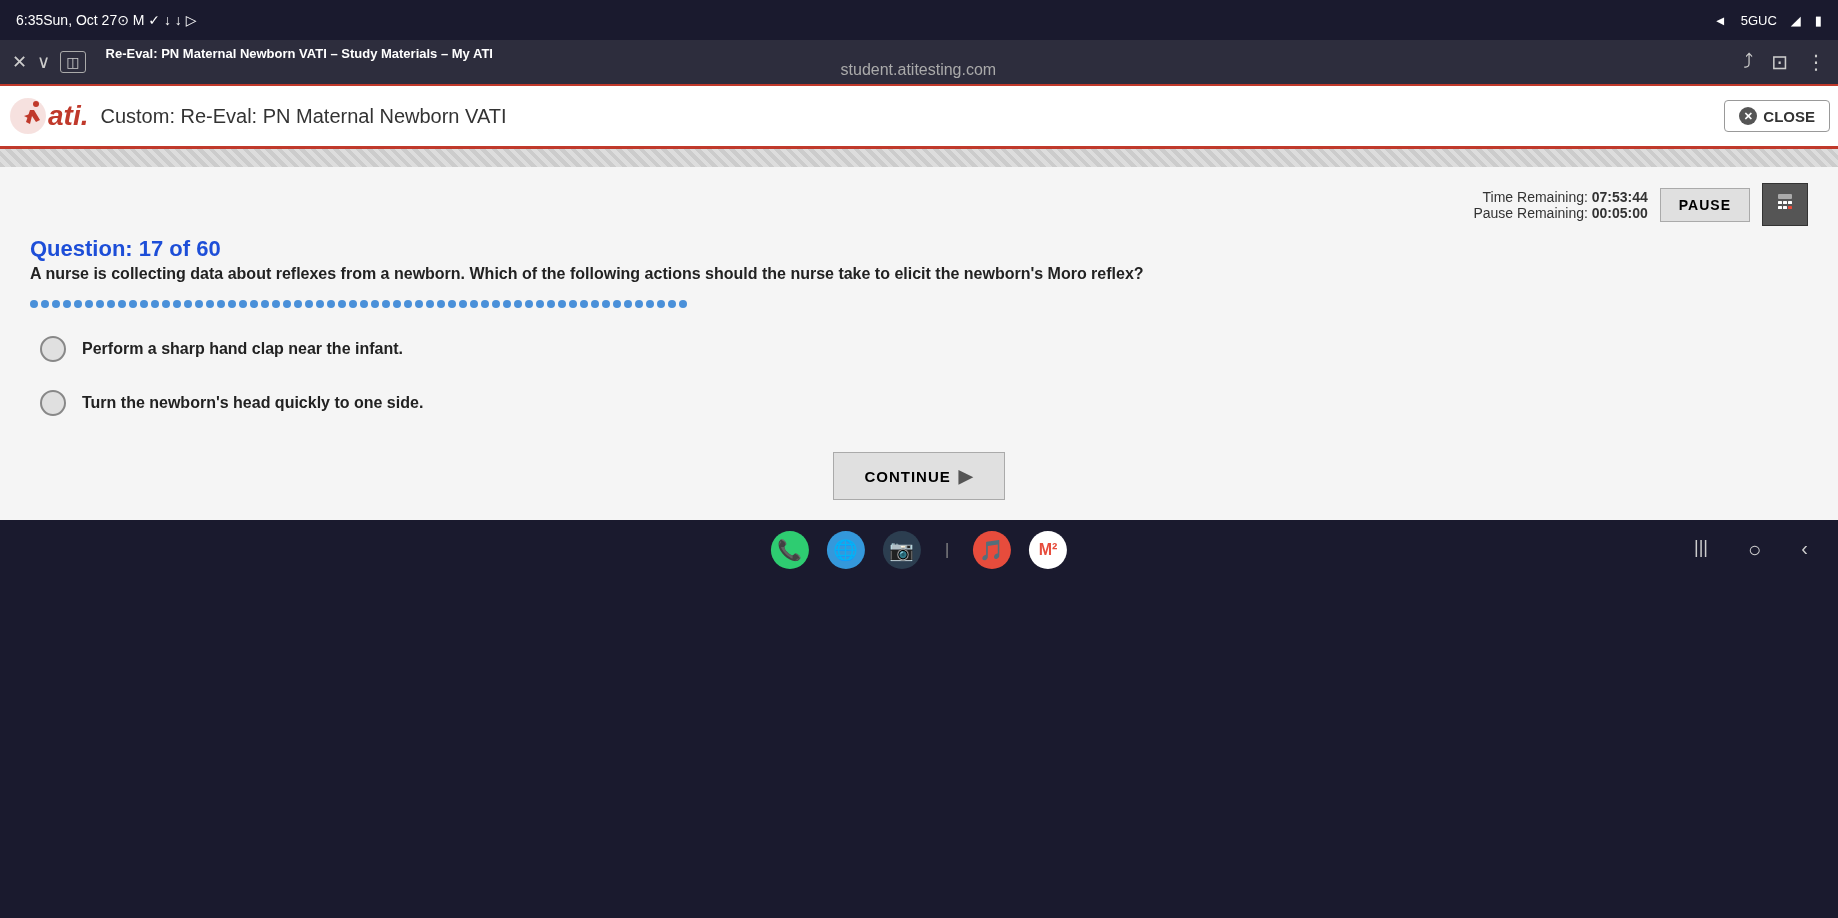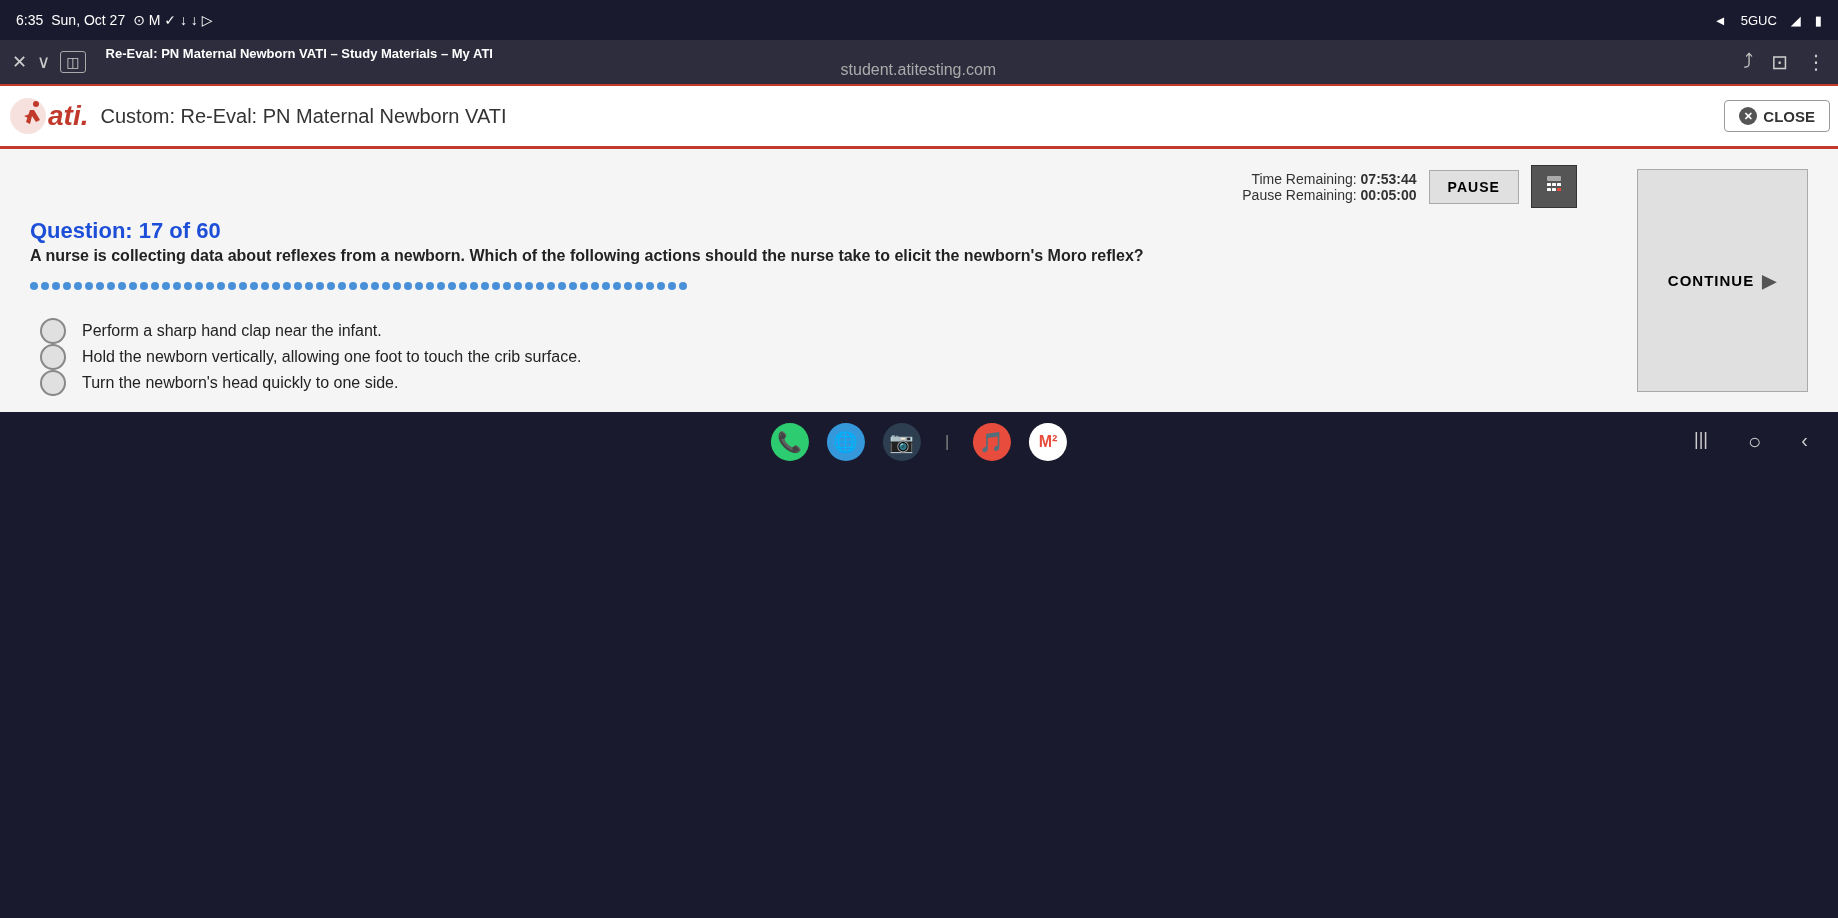--- a/index.html
+++ b/index.html
@@ -19,21 +19,21 @@
       display: flex;
       align-items: center;
       justify-content: space-between;
       padding: 6px 16px;
       height: 40px;
       font-size: 14px;
     }
     .status-bar-left {
       display: flex;
       align-items: center;
-      gap: 8px;
+      gap: 0;
     }
     .status-bar-right {
       display: flex;
       align-items: center;
       gap: 14px;
       font-size: 13px;
     }
 
     
     .browser-chrome {
@@ -131,21 +131,21 @@
       font-size: 11px;
       font-weight: bold;
     }
 
     
     .quiz-wrapper {
       background: #f0f0f0;
       flex: 1;
       padding: 0;
       display: flex;
-      flex-direction: row;
+      flex-direction: column;
     }
 
     
     .diagonal-bar {
       height: 18px;
       background: repeating-linear-gradient(
         45deg,
         #ccc,
         #ccc 4px,
         #ddd 4px,
@@ -225,21 +225,23 @@
       width: 8px;
       height: 8px;
       background: #4a90d9;
       border-radius: 50%;
       display: inline-block;
     }
 
     .answer-options {
       display: flex;
       flex-direction: column;
+      gap: 28px;
       padding-left: 10px;
+      font-weight: bold;
     }
     .answer-option {
       display: flex;
       align-items: center;
       gap: 16px;
       cursor: pointer;
     }
     .radio-circle {
       width: 26px;
       height: 26px;
@@ -248,21 +250,21 @@
       background: #e0e0e0;
       flex-shrink: 0;
     }
     .option-text {
       font-size: 16px;
       color: #222;
     }
 
     .continue-area {
       display: flex;
-      justify-content: flex-end;
+      justify-content: center;
       padding: 20px 30px;
       background: #f5f5f5;
     }
     .continue-btn {
       background: #e0e0e0;
       border: 1px solid #aaa;
       padding: 12px 30px;
       font-size: 15px;
       font-weight: bold;
       cursor: pointer;
@@ -478,24 +480,20 @@
       <span class="dot"></span>
     </div>
 
     <div class="answer-options">
       <div class="answer-option">
         <div class="radio-circle"></div>
         <span class="option-text">Perform a sharp hand clap near the infant.</span>
       </div>
       <div class="answer-option">
         <div class="radio-circle"></div>
-        <span class="option-text">Hold the newborn vertically, allowing one foot to touch the crib surface.</span>
-      </div>
-      <div class="answer-option">
-        <div class="radio-circle"></div>
         <span class="option-text">Turn the newborn's head quickly to one side.</span>
       </div>
     </div>
   </div>
 
   <div class="continue-area">
     <button class="continue-btn">
       <span>CONTINUE</span>
       <span class="continue-arrow">▶</span>
     </button>

